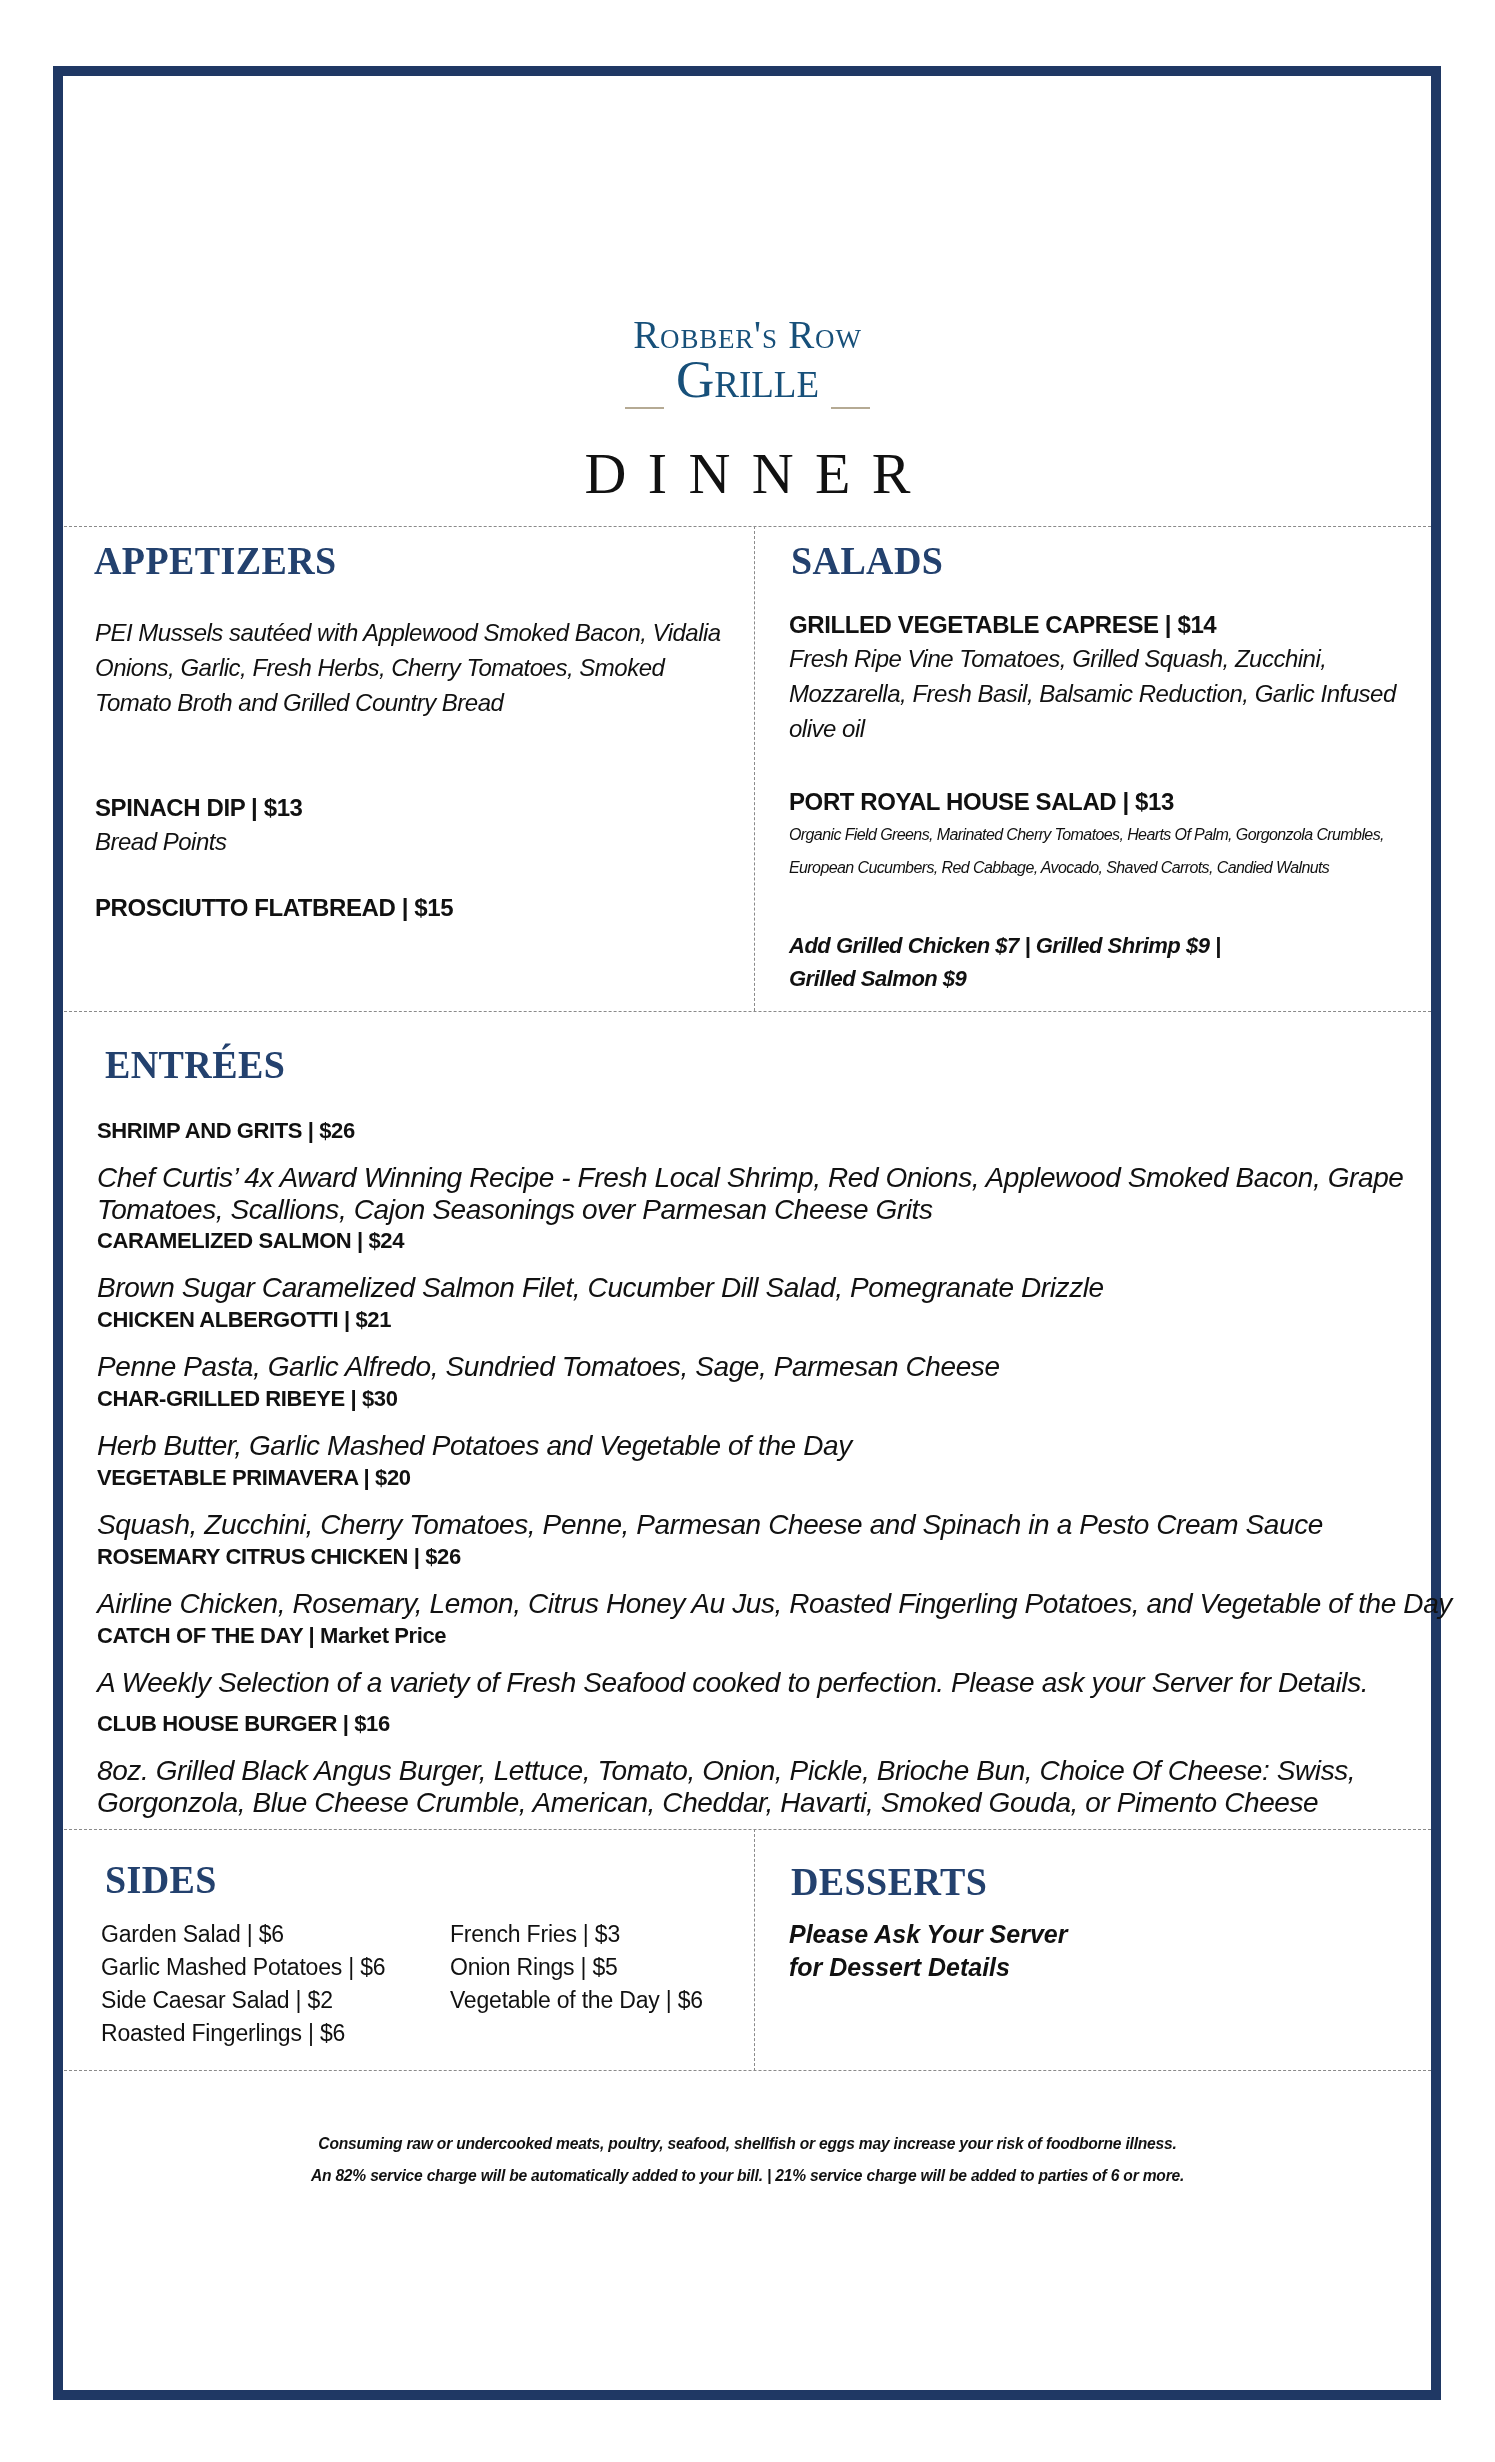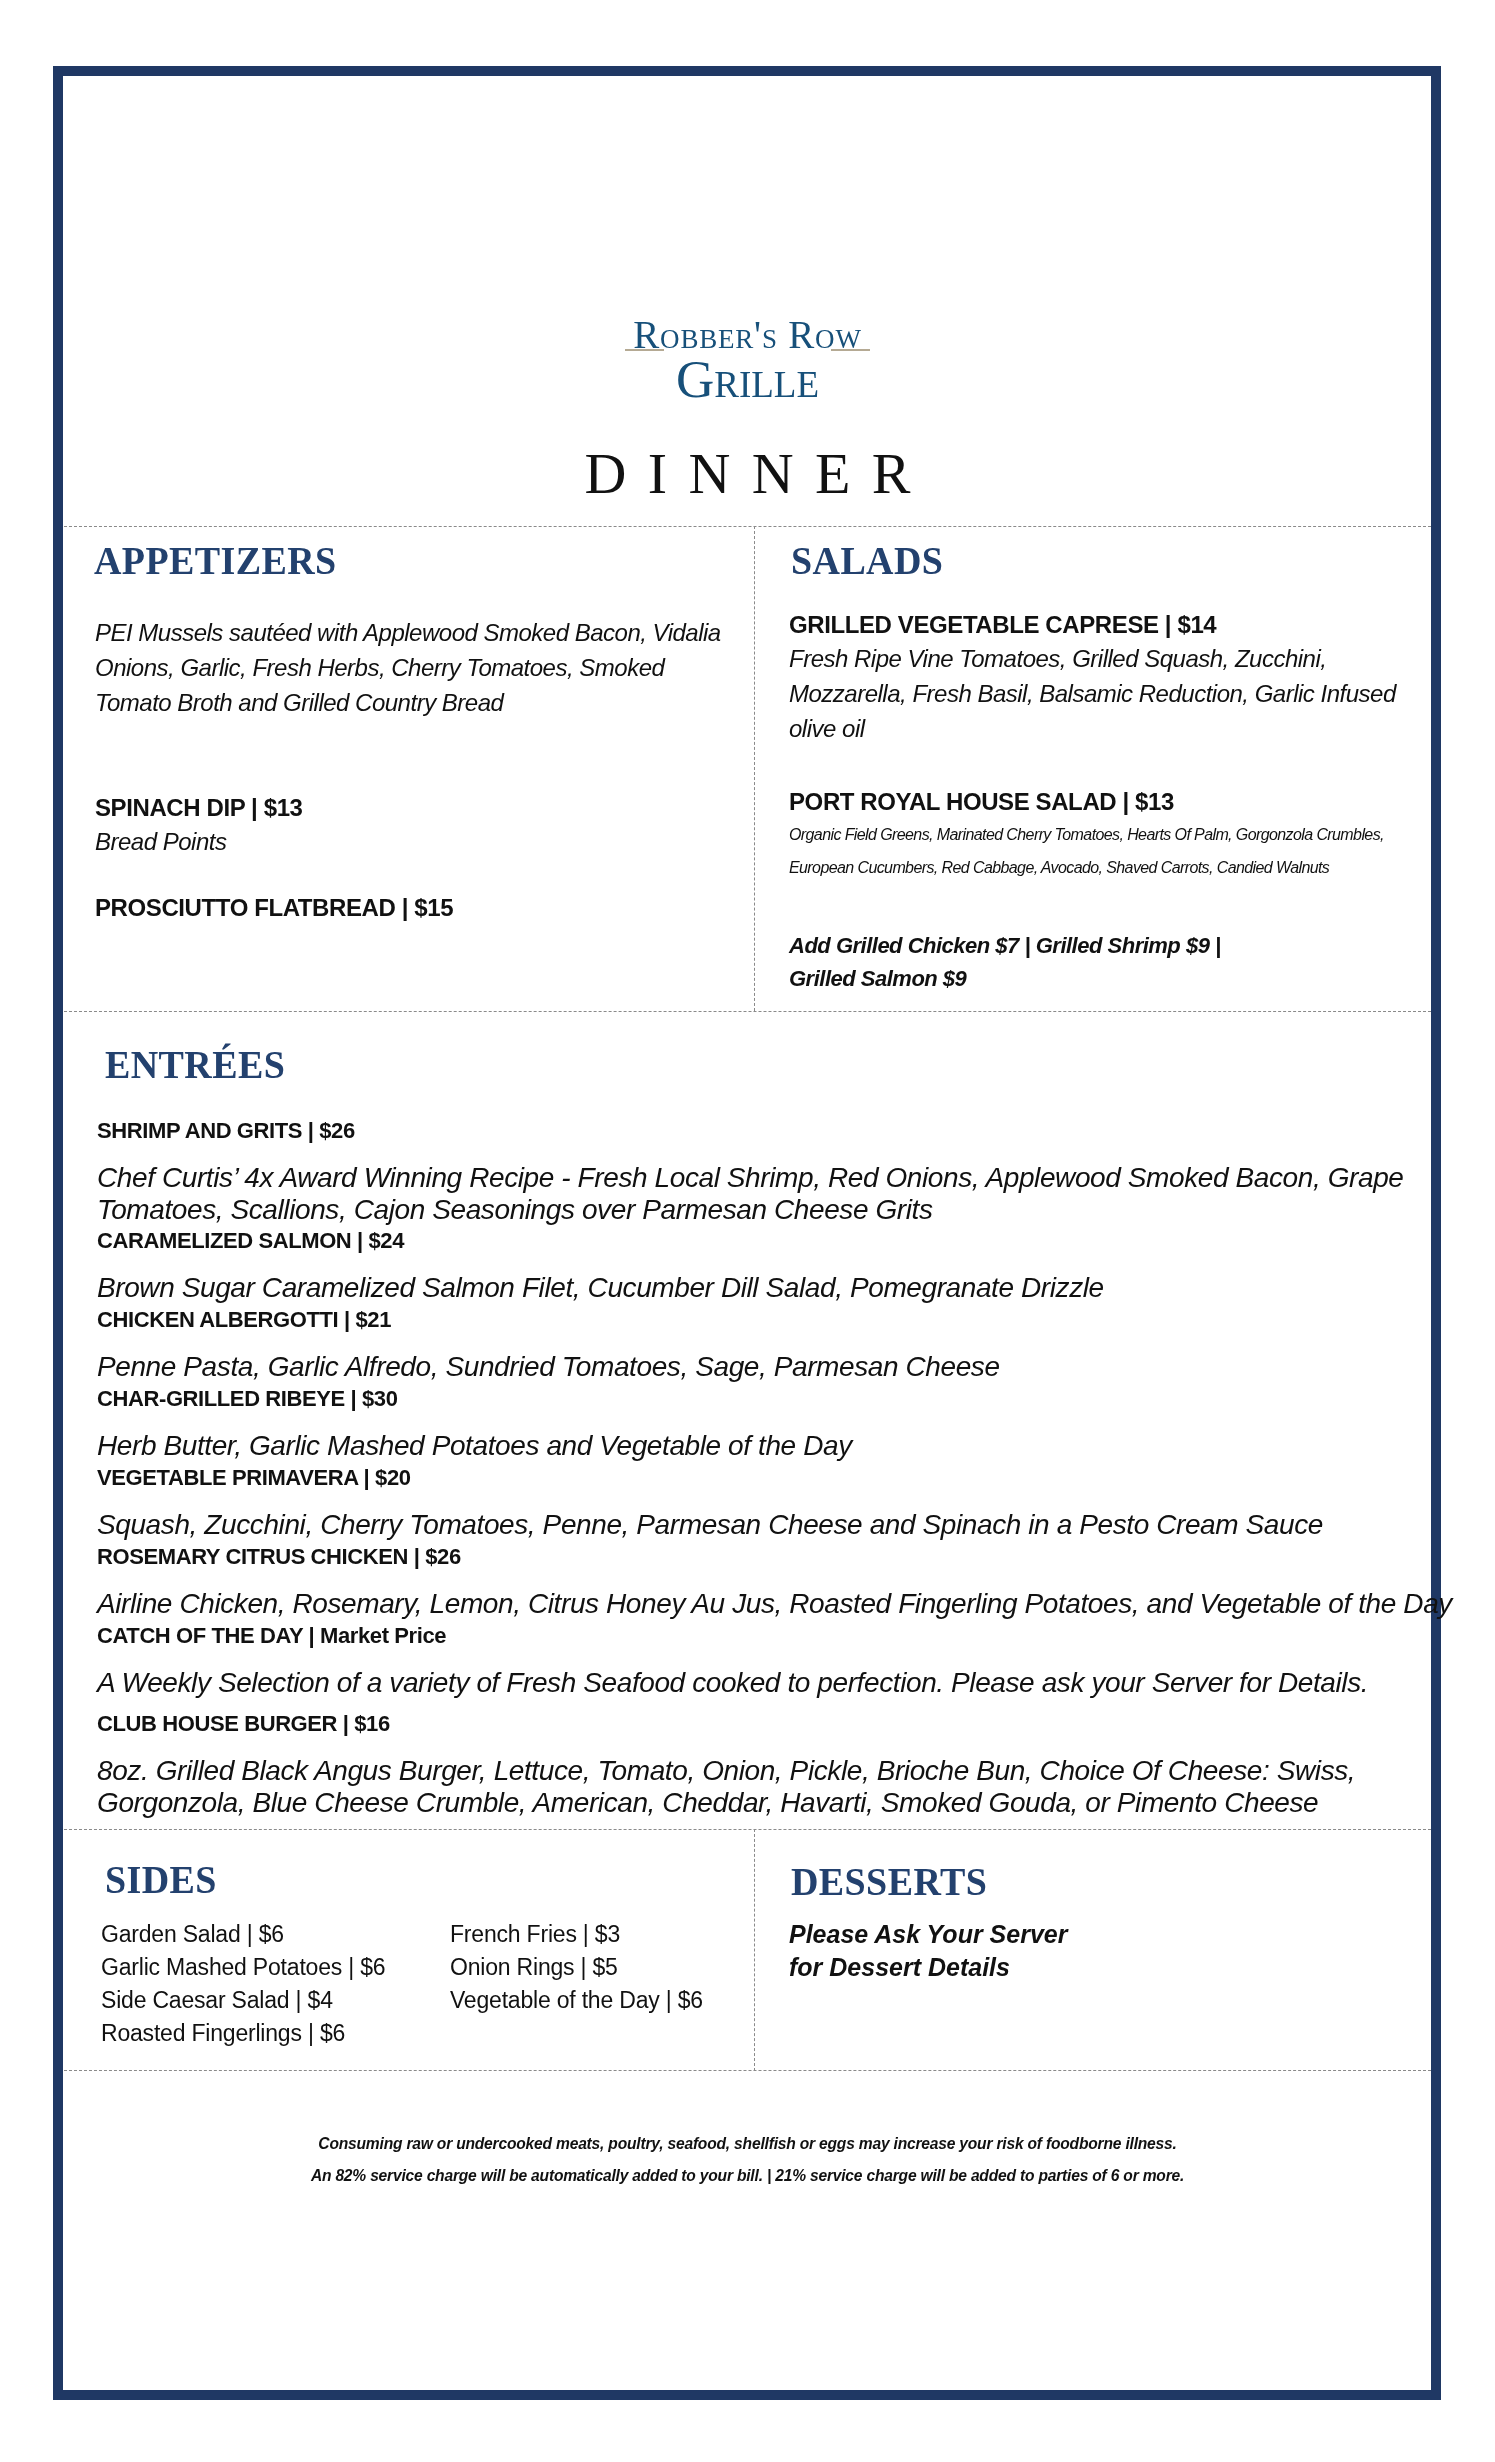--- a/index.html
+++ b/index.html
@@ -4,21 +4,21 @@
 <style>
   html, body { margin:0; padding:0; background:#ffffff; }
   body { width:1495px; height:2462px; position:relative; overflow:hidden;
          font-family:"Liberation Sans", sans-serif; color:#111; }
   .frame { position:absolute; left:53px; top:66px; width:1388px; height:2334px;
            box-sizing:border-box; border:10.7px solid #1f3864; }
   .logo { position:absolute; left:0; width:1495px; text-align:center; color:#17507a;
           font-family:"Liberation Serif", serif; }
   .logo-line1 { top:312px; font-size:39px; letter-spacing:0.8px; font-variant:small-caps; }
   .logo-line2 { top:349px; font-size:53px; font-variant:small-caps; display:flex;
-                justify-content:center; align-items:flex-start; gap:11.5px; }
+                justify-content:center; align-items:flex-end; gap:11.5px; }
   .logo-rule { display:inline-block; width:39px; height:1.6px; background:#b5aa94; }
   .dinner { position:absolute; top:440px; left:0; width:1495px; text-align:center;
             font-family:"Liberation Serif", serif; font-size:58px; letter-spacing:21.4px;
             color:#111; padding-left:21.4px; box-sizing:border-box; }
   .hdash { position:absolute; height:0; border-top:1.6px dashed #8a8a8a; }
   .vdash { position:absolute; width:0; border-left:1.6px dashed #8a8a8a; }
   .sec-title { position:absolute; font-family:"Liberation Serif", serif; font-weight:bold;
                color:#23416e; font-size:38px; transform:scaleY(1.05); letter-spacing:0.4px; }
   .item { position:absolute; }
   .item-name { font-weight:bold; font-size:24px; line-height:33px; letter-spacing:-0.4px; white-space:nowrap; }
@@ -118,21 +118,21 @@
     <div class="item-name">CLUB HOUSE BURGER | $16</div>
     <div class="item-desc">8oz. Grilled Black Angus Burger, Lettuce, Tomato, Onion, Pickle, Brioche Bun, Choice Of Cheese: Swiss, Gorgonzola, Blue Cheese Crumble, American, Cheddar, Havarti, Smoked Gouda, or Pimento Cheese</div>
   </div>
 </section>
 
 <section>
   <div class="sec-title" style="left:105px; top:1857px;">SIDES</div>
   <div class="sides-col" style="left:101px; top:1918px;">
     <div>Garden Salad | $6</div>
     <div>Garlic Mashed Potatoes | $6</div>
-    <div>Side Caesar Salad | $4</div>
+    <div>Side Caesar Salad | $2</div>
     <div>Roasted Fingerlings | $6</div>
   </div>
   <div class="sides-col" style="left:450px; top:1918px;">
     <div>French Fries | $3</div>
     <div>Onion Rings | $5</div>
     <div>Vegetable of the Day | $6</div>
   </div>
 </section>
 
 <section>

